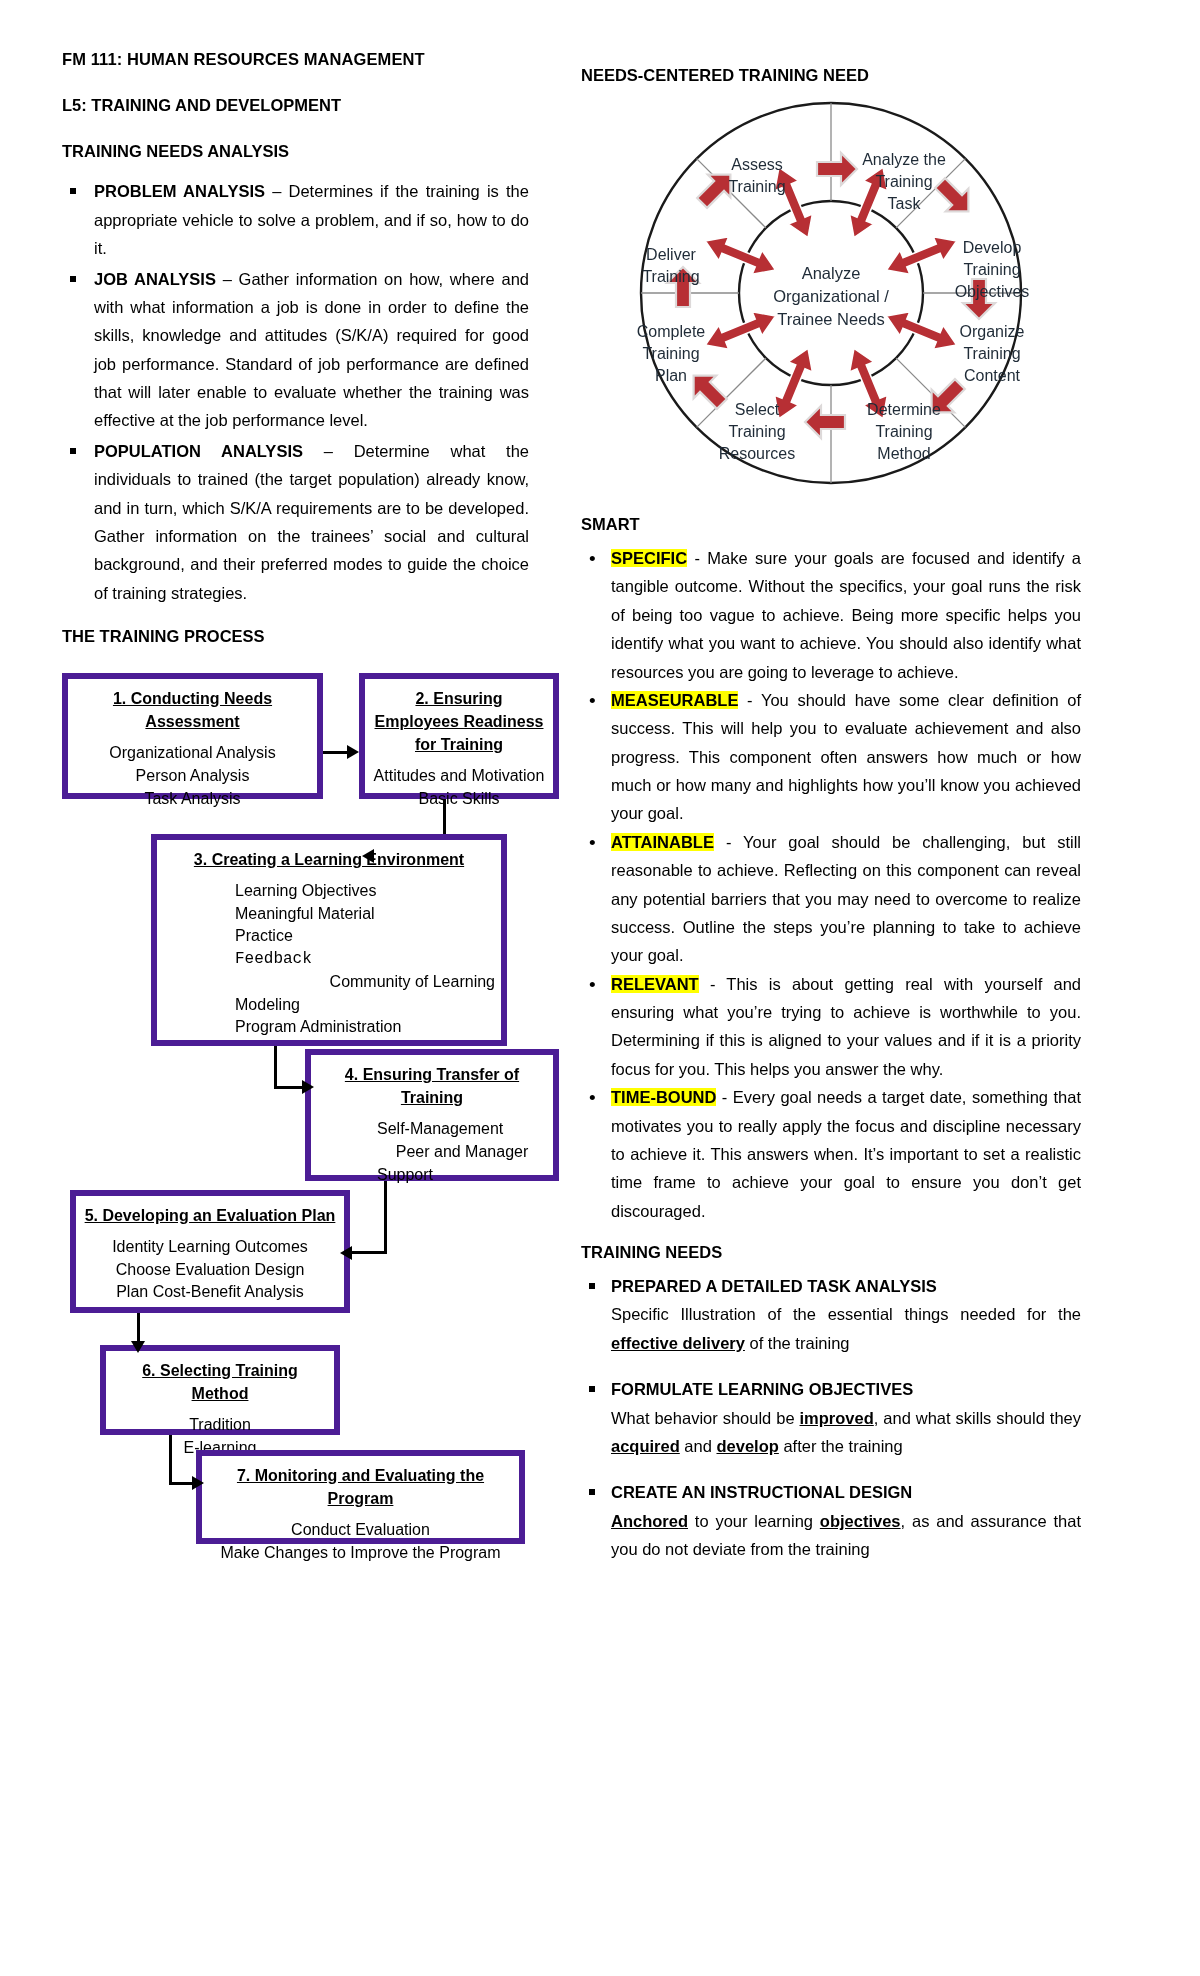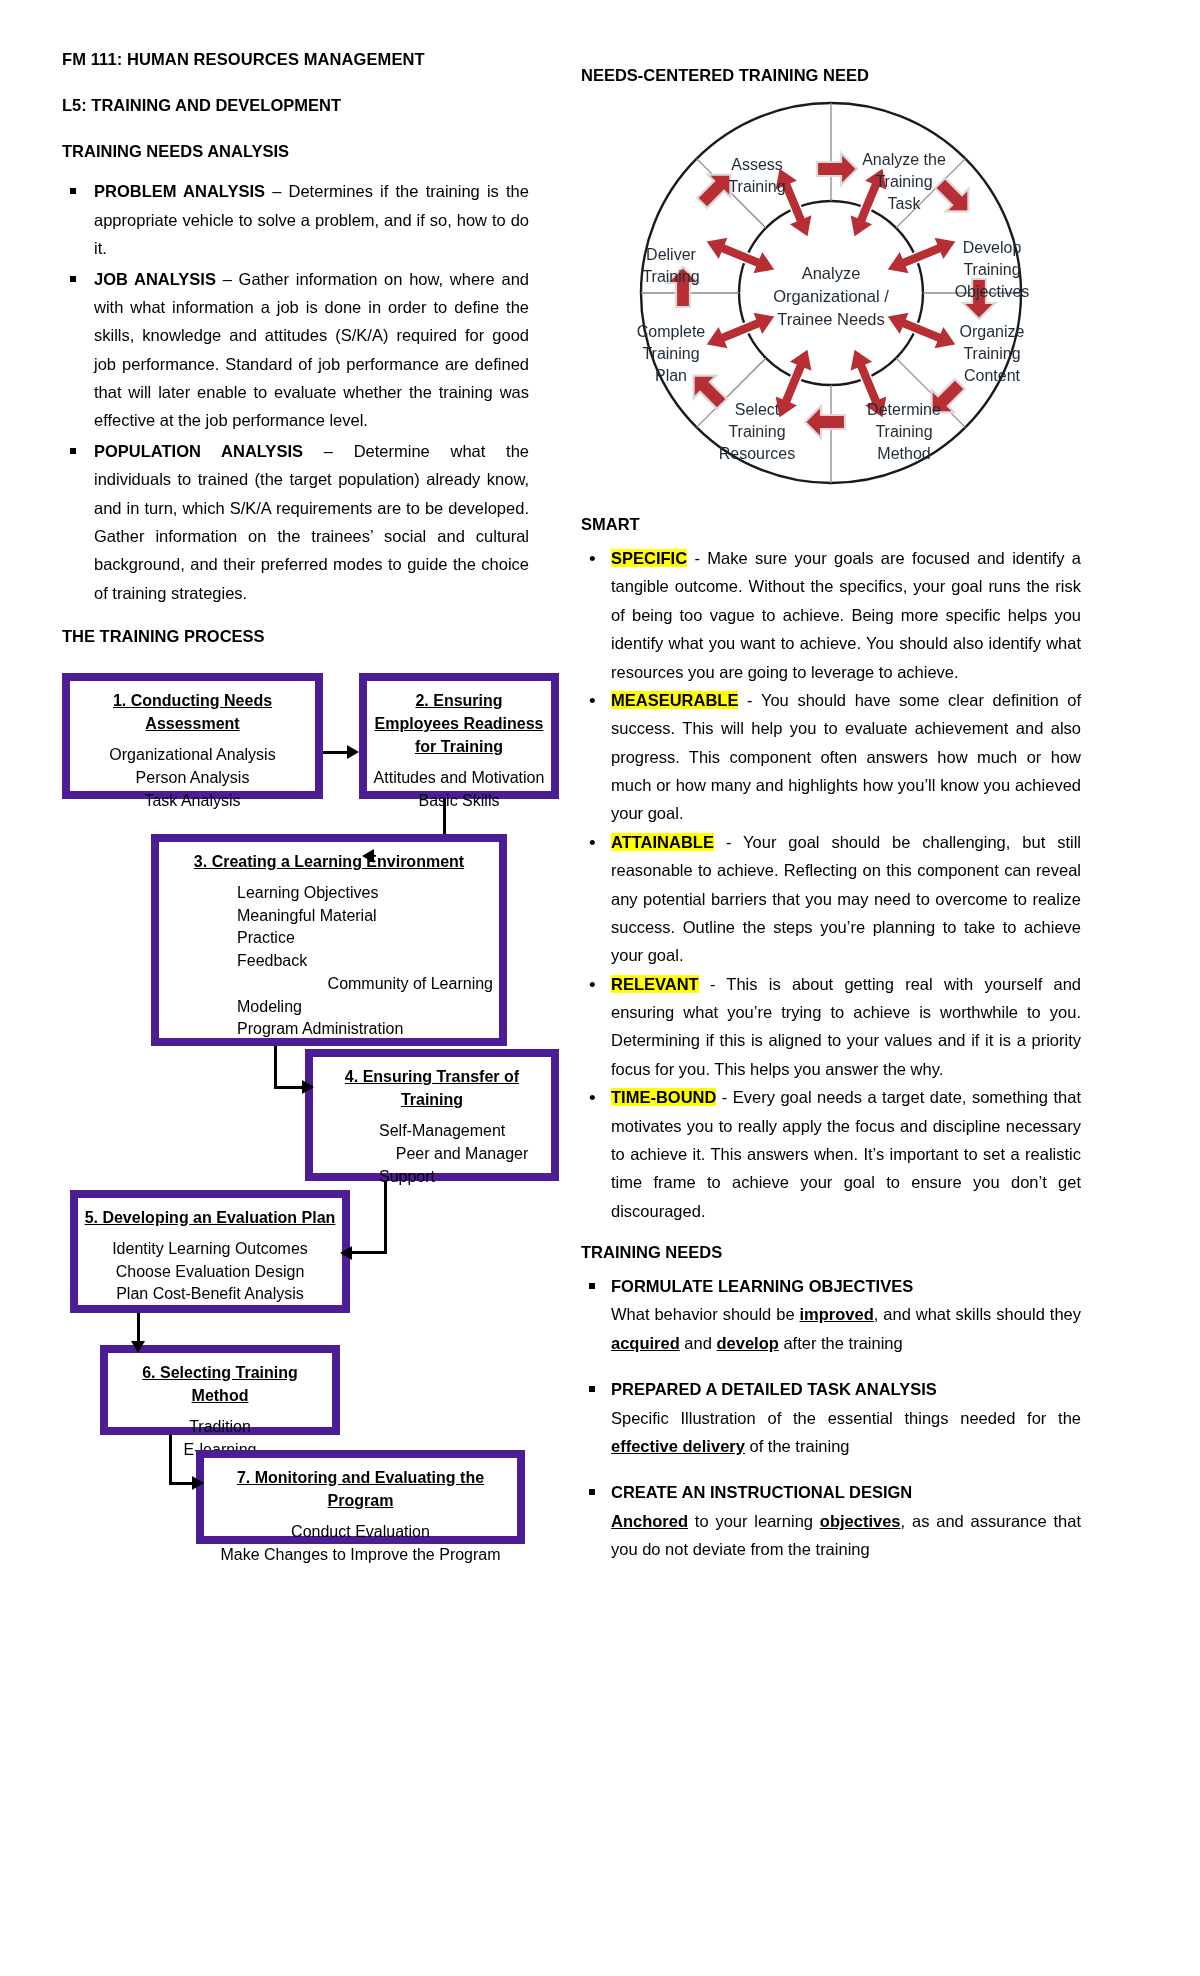--- a/index.html
+++ b/index.html
@@ -90,21 +90,21 @@
 
   
   .flow {
     position: relative;
     width: 467px;
     height: 830px;
     margin-top: 8px;
   }
   .fbox {
     position: absolute;
-    border: 8px solid #4c1d95;
+    border: 6px solid #4c1d95;
     background: #fff;
     text-align: center;
     font-size: 16px;
     line-height: 1.42;
     padding: 8px 6px 10px 6px;
     z-index: 2;
   }
   .fbox .ftitle {
     font-weight: bold;
     text-decoration: underline;
@@ -221,21 +221,21 @@
           <span class="ftitle">2. Ensuring Employees Readiness for Training</span>
           <span class="fline">Attitudes and Motivation</span>
           <span class="fline">Basic Skills</span>
         </div>
 
         <div class="fbox" style="left:89px; top:171px; width:356px; height:212px;">
           <span class="ftitle">3. Creating a Learning Environment</span>
           <span class="fline" style="text-align:left;padding-left:72px;">Learning Objectives</span>
           <span class="fline" style="text-align:left;padding-left:72px;">Meaningful Material</span>
           <span class="fline" style="text-align:left;padding-left:72px;">Practice</span>
-          <span class="fline" style="text-align:left;padding-left:72px;">Feedback</span>
+          <span class="fline" style="text-align:left;padding-left:72px;font-family:Liberation Mono, monospace;">Feedback</span>
           <span class="fline" style="text-align:right;padding-left:72px;">Community of Learning</span>
           <span class="fline" style="text-align:left;padding-left:72px;">Modeling</span>
           <span class="fline" style="text-align:left;padding-left:72px;">Program Administration</span>
         </div>
 
         <div class="fbox" style="left:243px; top:386px; width:254px; height:132px;">
           <span class="ftitle">4. Ensuring Transfer of Training</span>
           <span class="fline" style="text-align:left;padding-left:60px;">Self-Management</span>
           <span class="fline" style="text-align:center;padding-left:60px;">Peer and Manager</span>
           <span class="fline" style="text-align:left;padding-left:60px;">Support</span>
@@ -420,26 +420,26 @@
         <li><span class="hl">SPECIFIC</span><span> - Make sure your goals are focused and identify a tangible outcome. Without the specifics, your goal runs the risk of being too vague to achieve. Being more specific helps you identify what you want to achieve. You should also identify what resources you are going to leverage to achieve.</span></li>
         <li><span class="hl">MEASEURABLE</span><span> - You should have some clear definition of success. This will help you to evaluate achievement and also progress. This component often answers how much or how much or how many and highlights how you’ll know you achieved your goal.</span></li>
         <li><span class="hl">ATTAINABLE</span><span> - Your goal should be challenging, but still reasonable to achieve. Reflecting on this component can reveal any potential barriers that you may need to overcome to realize success. Outline the steps you’re planning to take to achieve your goal.</span></li>
         <li><span class="hl">RELEVANT</span><span> - This is about getting real with yourself and ensuring what you’re trying to achieve is worthwhile to you. Determining if this is aligned to your values and if it is a priority focus for you. This helps you answer the why.</span></li>
         <li><span class="hl">TIME-BOUND</span><span> - Every goal needs a target date, something that motivates you to really apply the focus and discipline necessary to achieve it. This answers when. It’s important to set a realistic time frame to achieve your goal to ensure you don’t get discouraged.</span></li>
       </ul>
 
       <div class="tneeds-head">TRAINING NEEDS</div>
       <ul class="sq2">
         <li>
+          <span class="tn-title">PREPARED A DETAILED TASK ANALYSIS</span>
+          <span class="tn-body"><span>Specific Illustration of the essential things needed for the </span><span class="u">effective delivery</span><span> of the training</span></span>
+        </li>
+        <li>
           <span class="tn-title">FORMULATE LEARNING OBJECTIVES</span>
           <span class="tn-body"><span>What behavior should be </span><span class="u">improved</span><span>, and what skills should they </span><span class="u">acquired</span><span> and </span><span class="u">develop</span><span> after the training</span></span>
-        </li>
-        <li>
-          <span class="tn-title">PREPARED A DETAILED TASK ANALYSIS</span>
-          <span class="tn-body"><span>Specific Illustration of the essential things needed for the </span><span class="u">effective delivery</span><span> of the training</span></span>
         </li>
         <li>
           <span class="tn-title">CREATE AN INSTRUCTIONAL DESIGN</span>
           <span class="tn-body"><span class="u">Anchored</span><span> to your learning </span><span class="u">objectives</span><span>, as and assurance that you do not deviate from the training</span></span>
         </li>
       </ul>
 
     </div>
   </div>
 </div>

